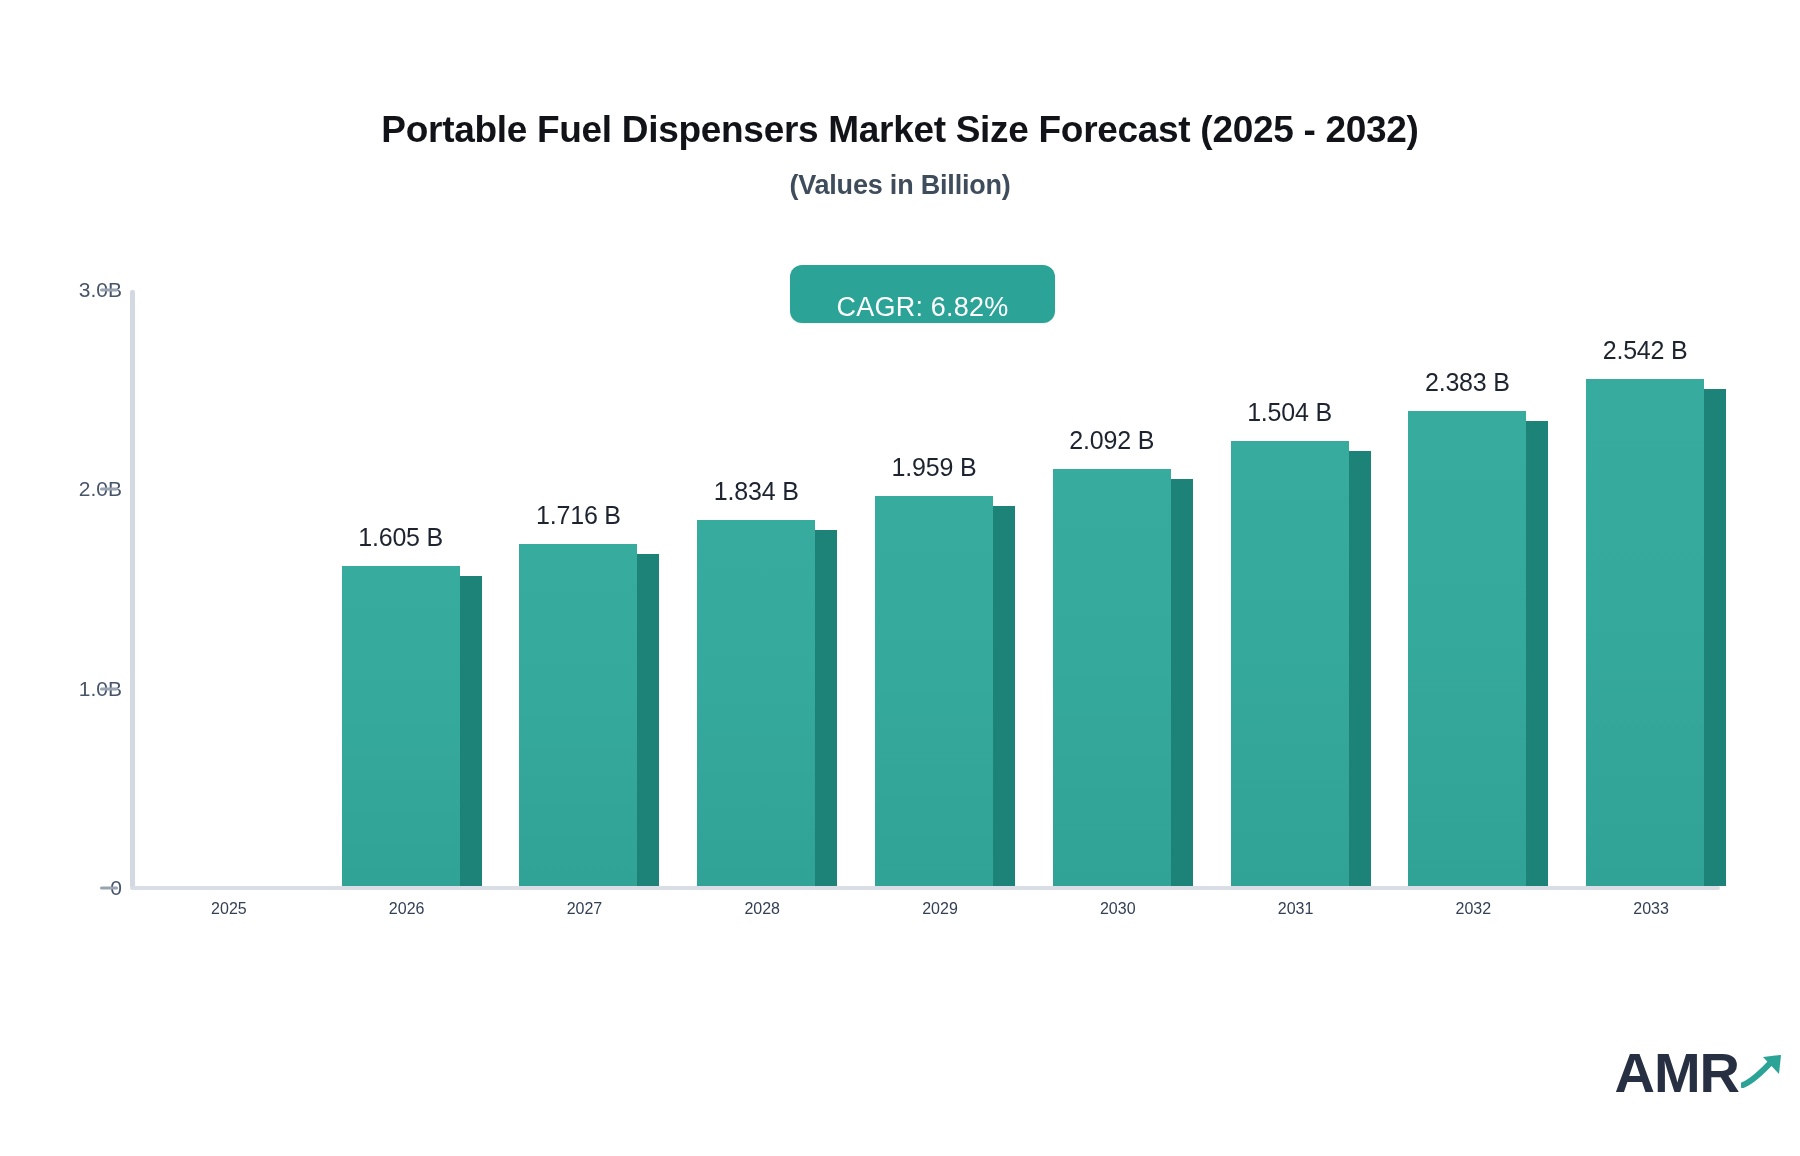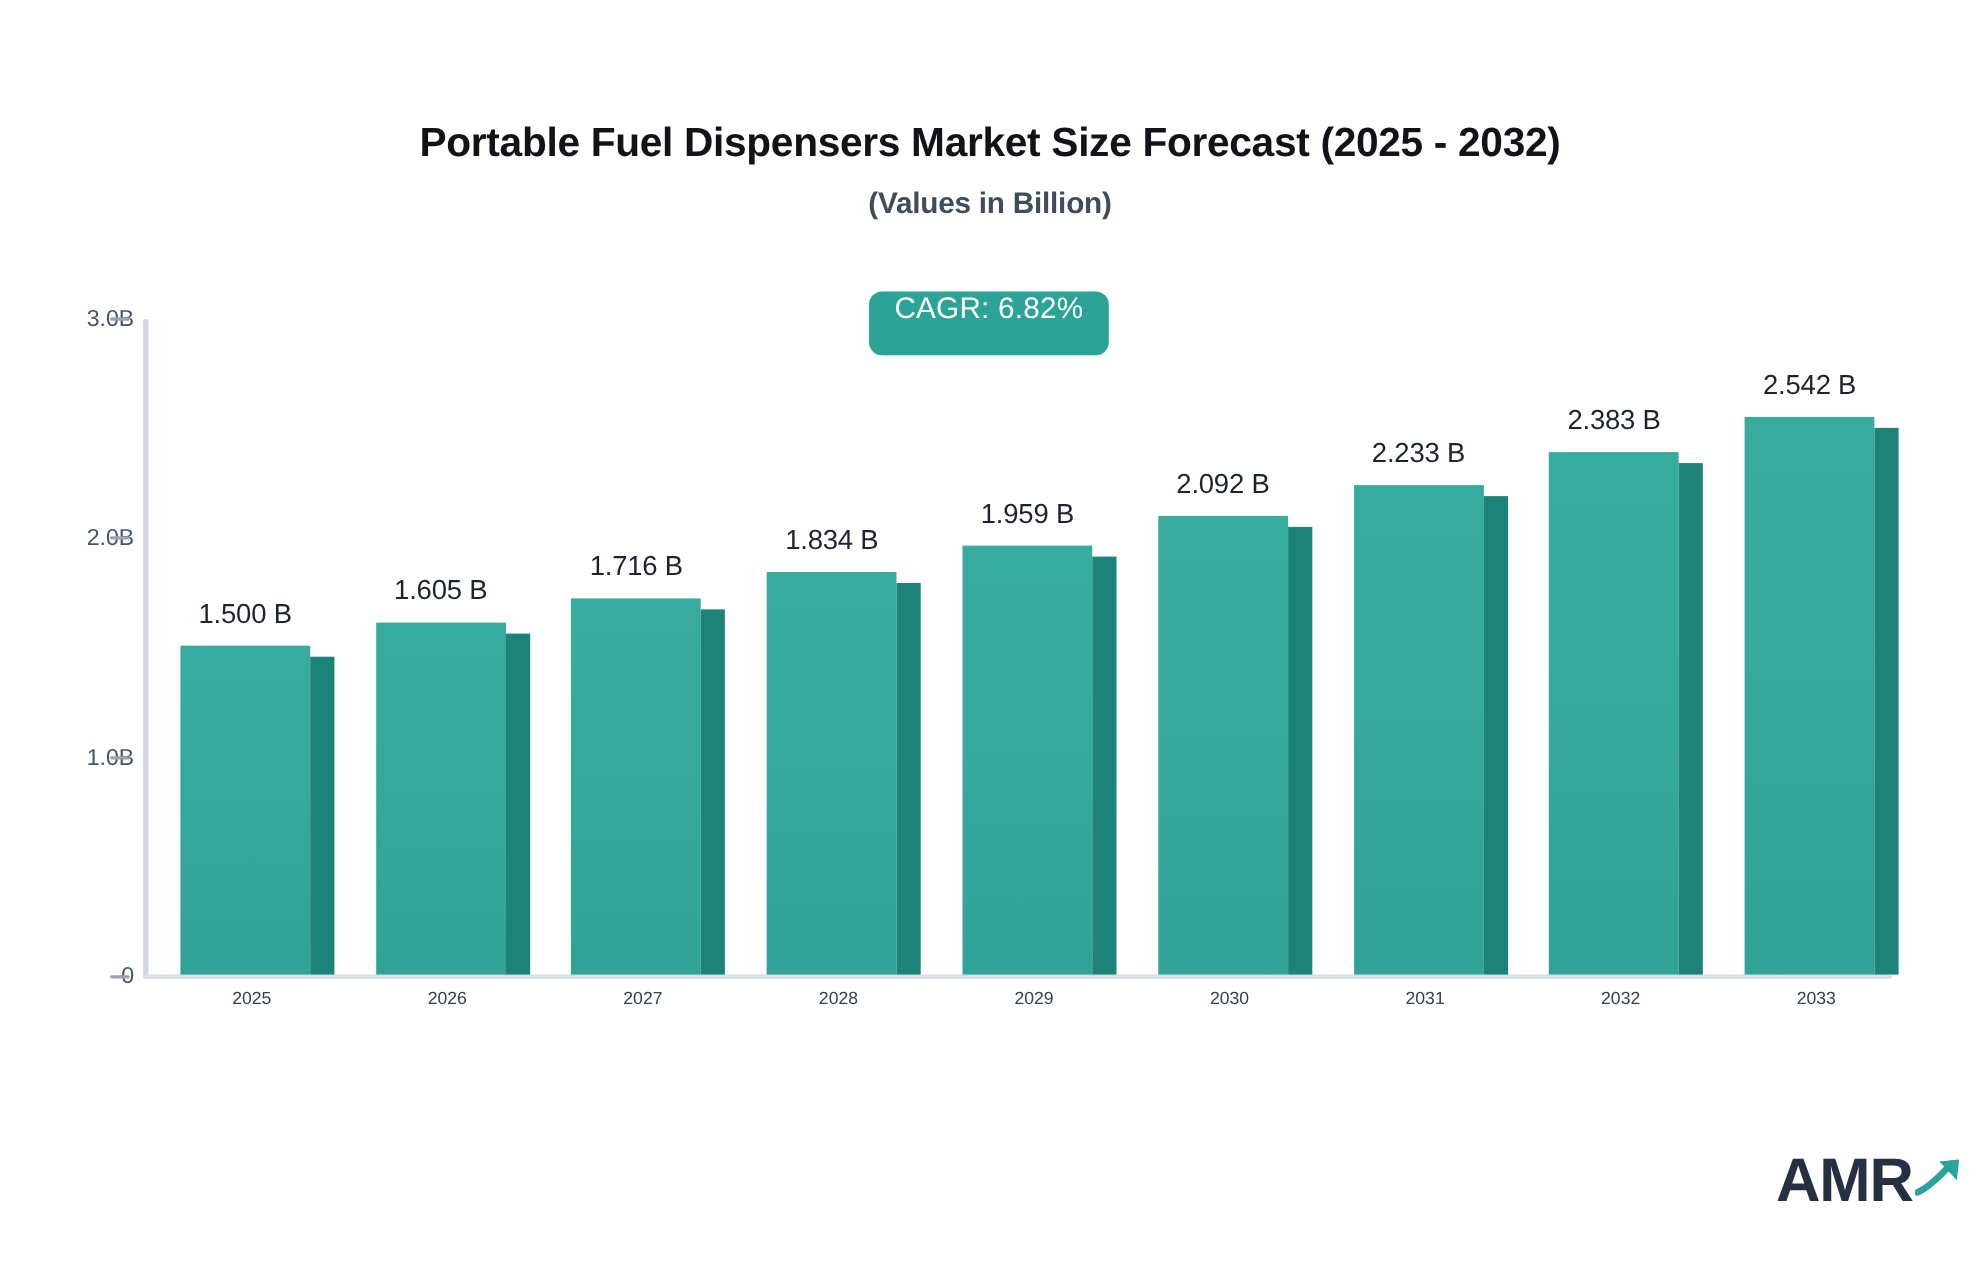--- a/index.html
+++ b/index.html
@@ -47,26 +47,26 @@
     color: #3e4c5c;
     letter-spacing: -0.2px;
     white-space: nowrap;
   }
 
   
   #cagr-badge {
     position: absolute;
     left: 790px;
     top: 265px;
-    width: 218px;
+    width: 265px;
     height: 58px;
     border-radius: 12px;
     background: #2ba396;
     display: flex;
-    align-items: flex-start;
+    align-items: flex-end;
     justify-content: center;
     box-shadow: 0 1px 2px rgba(0,0,0,0.06);
   }
   #cagr-badge .cagr-text {
     color: #ffffff;
     font-size: 27px;
     font-weight: 500;
     letter-spacing: 0.2px;
     white-space: nowrap;
   }
@@ -214,25 +214,20 @@
         <div class="y-tick" style="top: 598px;">0</div>
         <div class="y-tick-dash" style="top: 598px;"></div>
         <div class="y-tick" style="top: 398.667px;">1.0B</div>
         <div class="y-tick-dash" style="top: 398.667px;"></div>
         <div class="y-tick" style="top: 199.333px;">2.0B</div>
         <div class="y-tick-dash" style="top: 199.333px;"></div>
         <div class="y-tick" style="top: 0px;">3.0B</div>
         <div class="y-tick-dash" style="top: 0px;"></div>
       </div>
     <div id="bars-layer">
-        <div class="bar-group" style="left: 33.8889px; width: 118px; height: 299px;">
-          <div class="bar-front" style="height: 299px;"></div>
-          <div class="bar-side" style="height: 289px;"></div>
-          <div class="bar-label" style="bottom: 313px;">1.500 B</div>
-        </div>
         <div class="bar-group" style="left: 211.667px; width: 118px; height: 319.93px;">
           <div class="bar-front" style="height: 319.93px;"></div>
           <div class="bar-side" style="height: 309.93px;"></div>
           <div class="bar-label" style="bottom: 333.93px;">1.605 B</div>
         </div>
         <div class="bar-group" style="left: 389.444px; width: 118px; height: 342.056px;">
           <div class="bar-front" style="height: 342.056px;"></div>
           <div class="bar-side" style="height: 332.056px;"></div>
           <div class="bar-label" style="bottom: 356.056px;">1.716 B</div>
         </div>
@@ -247,21 +242,21 @@
           <div class="bar-label" style="bottom: 404.494px;">1.959 B</div>
         </div>
         <div class="bar-group" style="left: 922.778px; width: 118px; height: 417.005px;">
           <div class="bar-front" style="height: 417.005px;"></div>
           <div class="bar-side" style="height: 407.005px;"></div>
           <div class="bar-label" style="bottom: 431.005px;">2.092 B</div>
         </div>
         <div class="bar-group" style="left: 1100.56px; width: 118px; height: 445.111px;">
           <div class="bar-front" style="height: 445.111px;"></div>
           <div class="bar-side" style="height: 435.111px;"></div>
-          <div class="bar-label" style="bottom: 459.111px;">2.233 B</div>
+          <div class="bar-label" style="bottom: 459.111px;">1.504 B</div>
         </div>
         <div class="bar-group" style="left: 1278.33px; width: 118px; height: 475.011px;">
           <div class="bar-front" style="height: 475.011px;"></div>
           <div class="bar-side" style="height: 465.011px;"></div>
           <div class="bar-label" style="bottom: 489.011px;">2.383 B</div>
         </div>
         <div class="bar-group" style="left: 1456.11px; width: 118px; height: 506.705px;">
           <div class="bar-front" style="height: 506.705px;"></div>
           <div class="bar-side" style="height: 496.705px;"></div>
           <div class="bar-label" style="bottom: 520.705px;">2.542 B</div>

